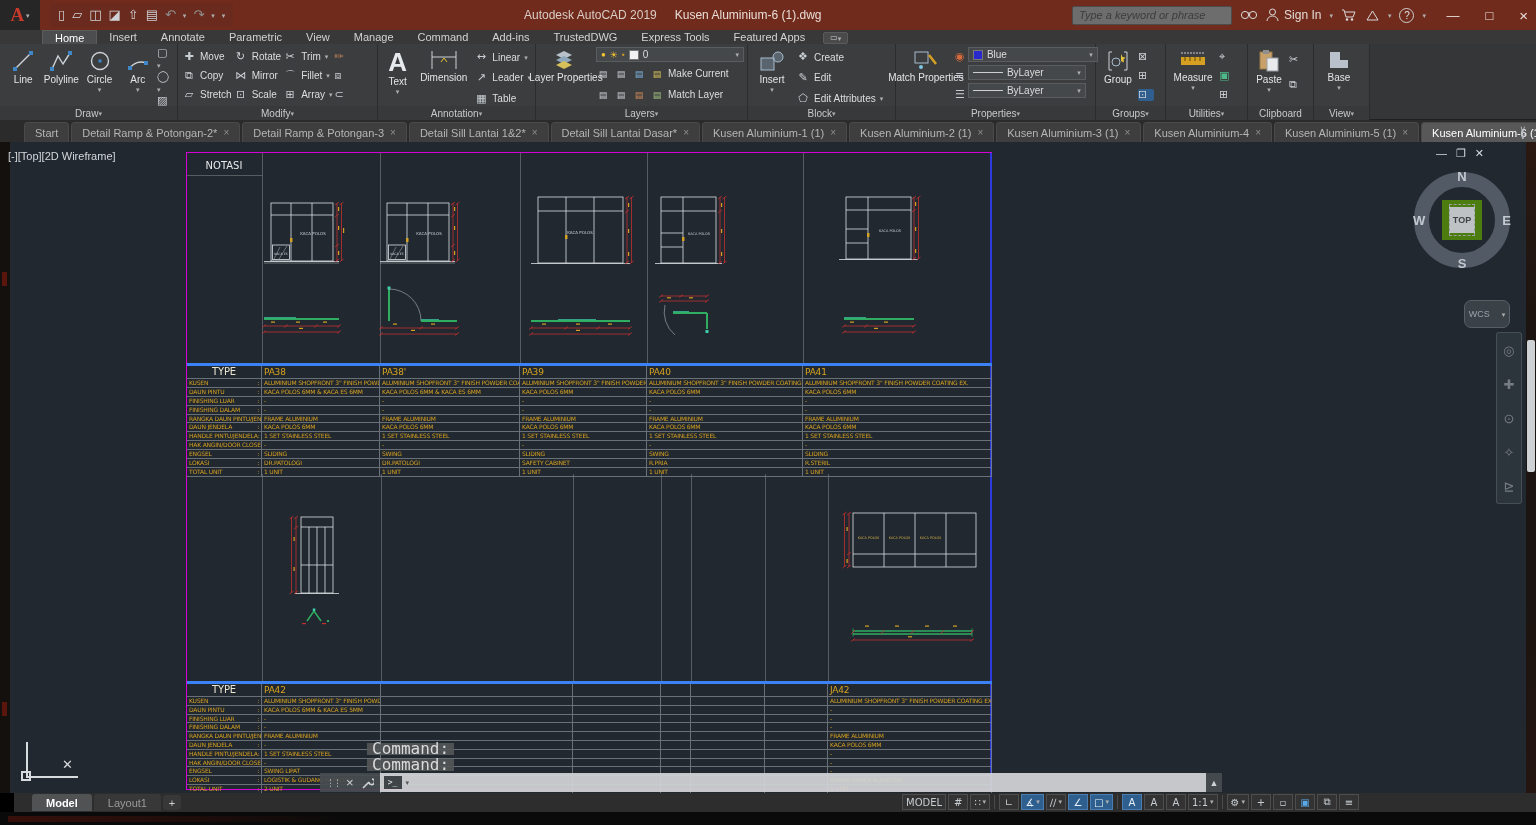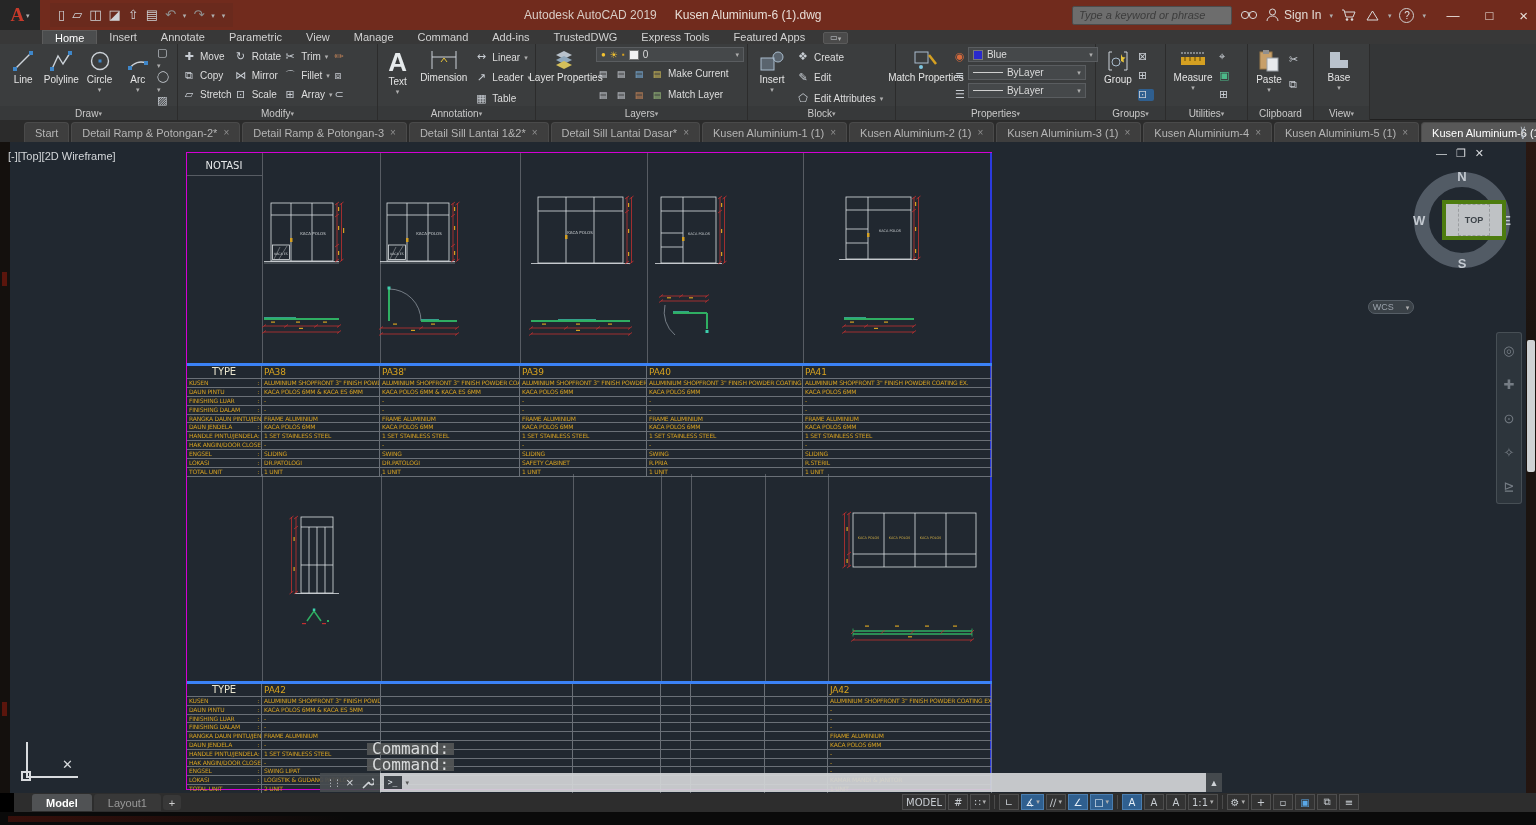--- a/index.html
+++ b/index.html
@@ -78,23 +78,23 @@
 #cmdbar .cfield{flex:1;height:19px;background:rgba(210,212,214,.93);display:flex;align-items:center;gap:4px;padding:0 4px}
 .cprompt{width:18px;height:13px;background:#3f4449;color:#dfe5ea;font-size:8px;display:flex;align-items:center;justify-content:center;font-family:"DejaVu Sans Mono",monospace}
 #cmdinput{flex:1;border:none;background:transparent;outline:none;font-style:italic;font-size:12px;color:#55595d;font-family:"DejaVu Sans Mono",monospace}
 #cmdinput::placeholder{color:#63676b}
 .cup{width:16px;height:19px;background:rgba(72,76,80,.92);color:#cfd3d7;font-size:9px;display:flex;align-items:center;justify-content:center}
 
 
 #vcube{position:absolute;left:1412px;top:28px;width:100px;height:100px}
 #vring{position:absolute;left:2px;top:2px;width:96px;height:96px;border-radius:50%;border:15px solid rgba(88,97,108,.9)}
 .vl{position:absolute;color:#c3c9d0;font-weight:bold;font-size:13px}
-#vface{position:absolute;left:30px;top:30px;width:64px;height:40px;background:#bfc2c5;border:4px solid #4d7c0f;display:flex;align-items:center;justify-content:center}
+#vface{position:absolute;left:30px;top:30px;width:40px;height:40px;background:#bfc2c5;border:7px solid #4d7c0f;display:flex;align-items:center;justify-content:center}
 #vface .in{border:1px dashed #9a9da0;width:32px;height:32px;display:flex;align-items:center;justify-content:center;font-size:9px;font-weight:bold;color:#3c4248}
-#wcs{position:absolute;left:1368px;top:158px;width:46px;height:14px;background:#3a4147;border:1px solid #565e66;border-radius:7px;display:flex;align-items:center;justify-content:center;gap:12px;color:#9aa2ab;font-size:9px}
+#wcs{position:absolute;left:1464px;top:158px;width:46px;height:28px;background:#3a4147;border:1px solid #565e66;border-radius:7px;display:flex;align-items:center;justify-content:center;gap:12px;color:#9aa2ab;font-size:9px}
 
 
 #navbar{position:absolute;left:1496px;top:190px;width:26px;height:172px;background:rgba(70,76,84,.35);border:1px solid rgba(120,128,136,.35);border-radius:3px;display:flex;flex-direction:column;align-items:center;justify-content:space-around}
 #navbar span{color:rgba(165,172,180,.6);font-size:13px}
 #vscroll{position:absolute;right:0;top:0;bottom:0;width:10px;background:linear-gradient(#2a1812,#1b1410 30%,#1b1410 70%,#241510)}
 #vthumb{position:absolute;right:1px;top:198px;width:8px;height:132px;background:#cfd2d4;border-radius:2px}
 
 
 #ucs{position:absolute;left:0;top:0}
 .ucsl{position:absolute;background:#d8dbde}

